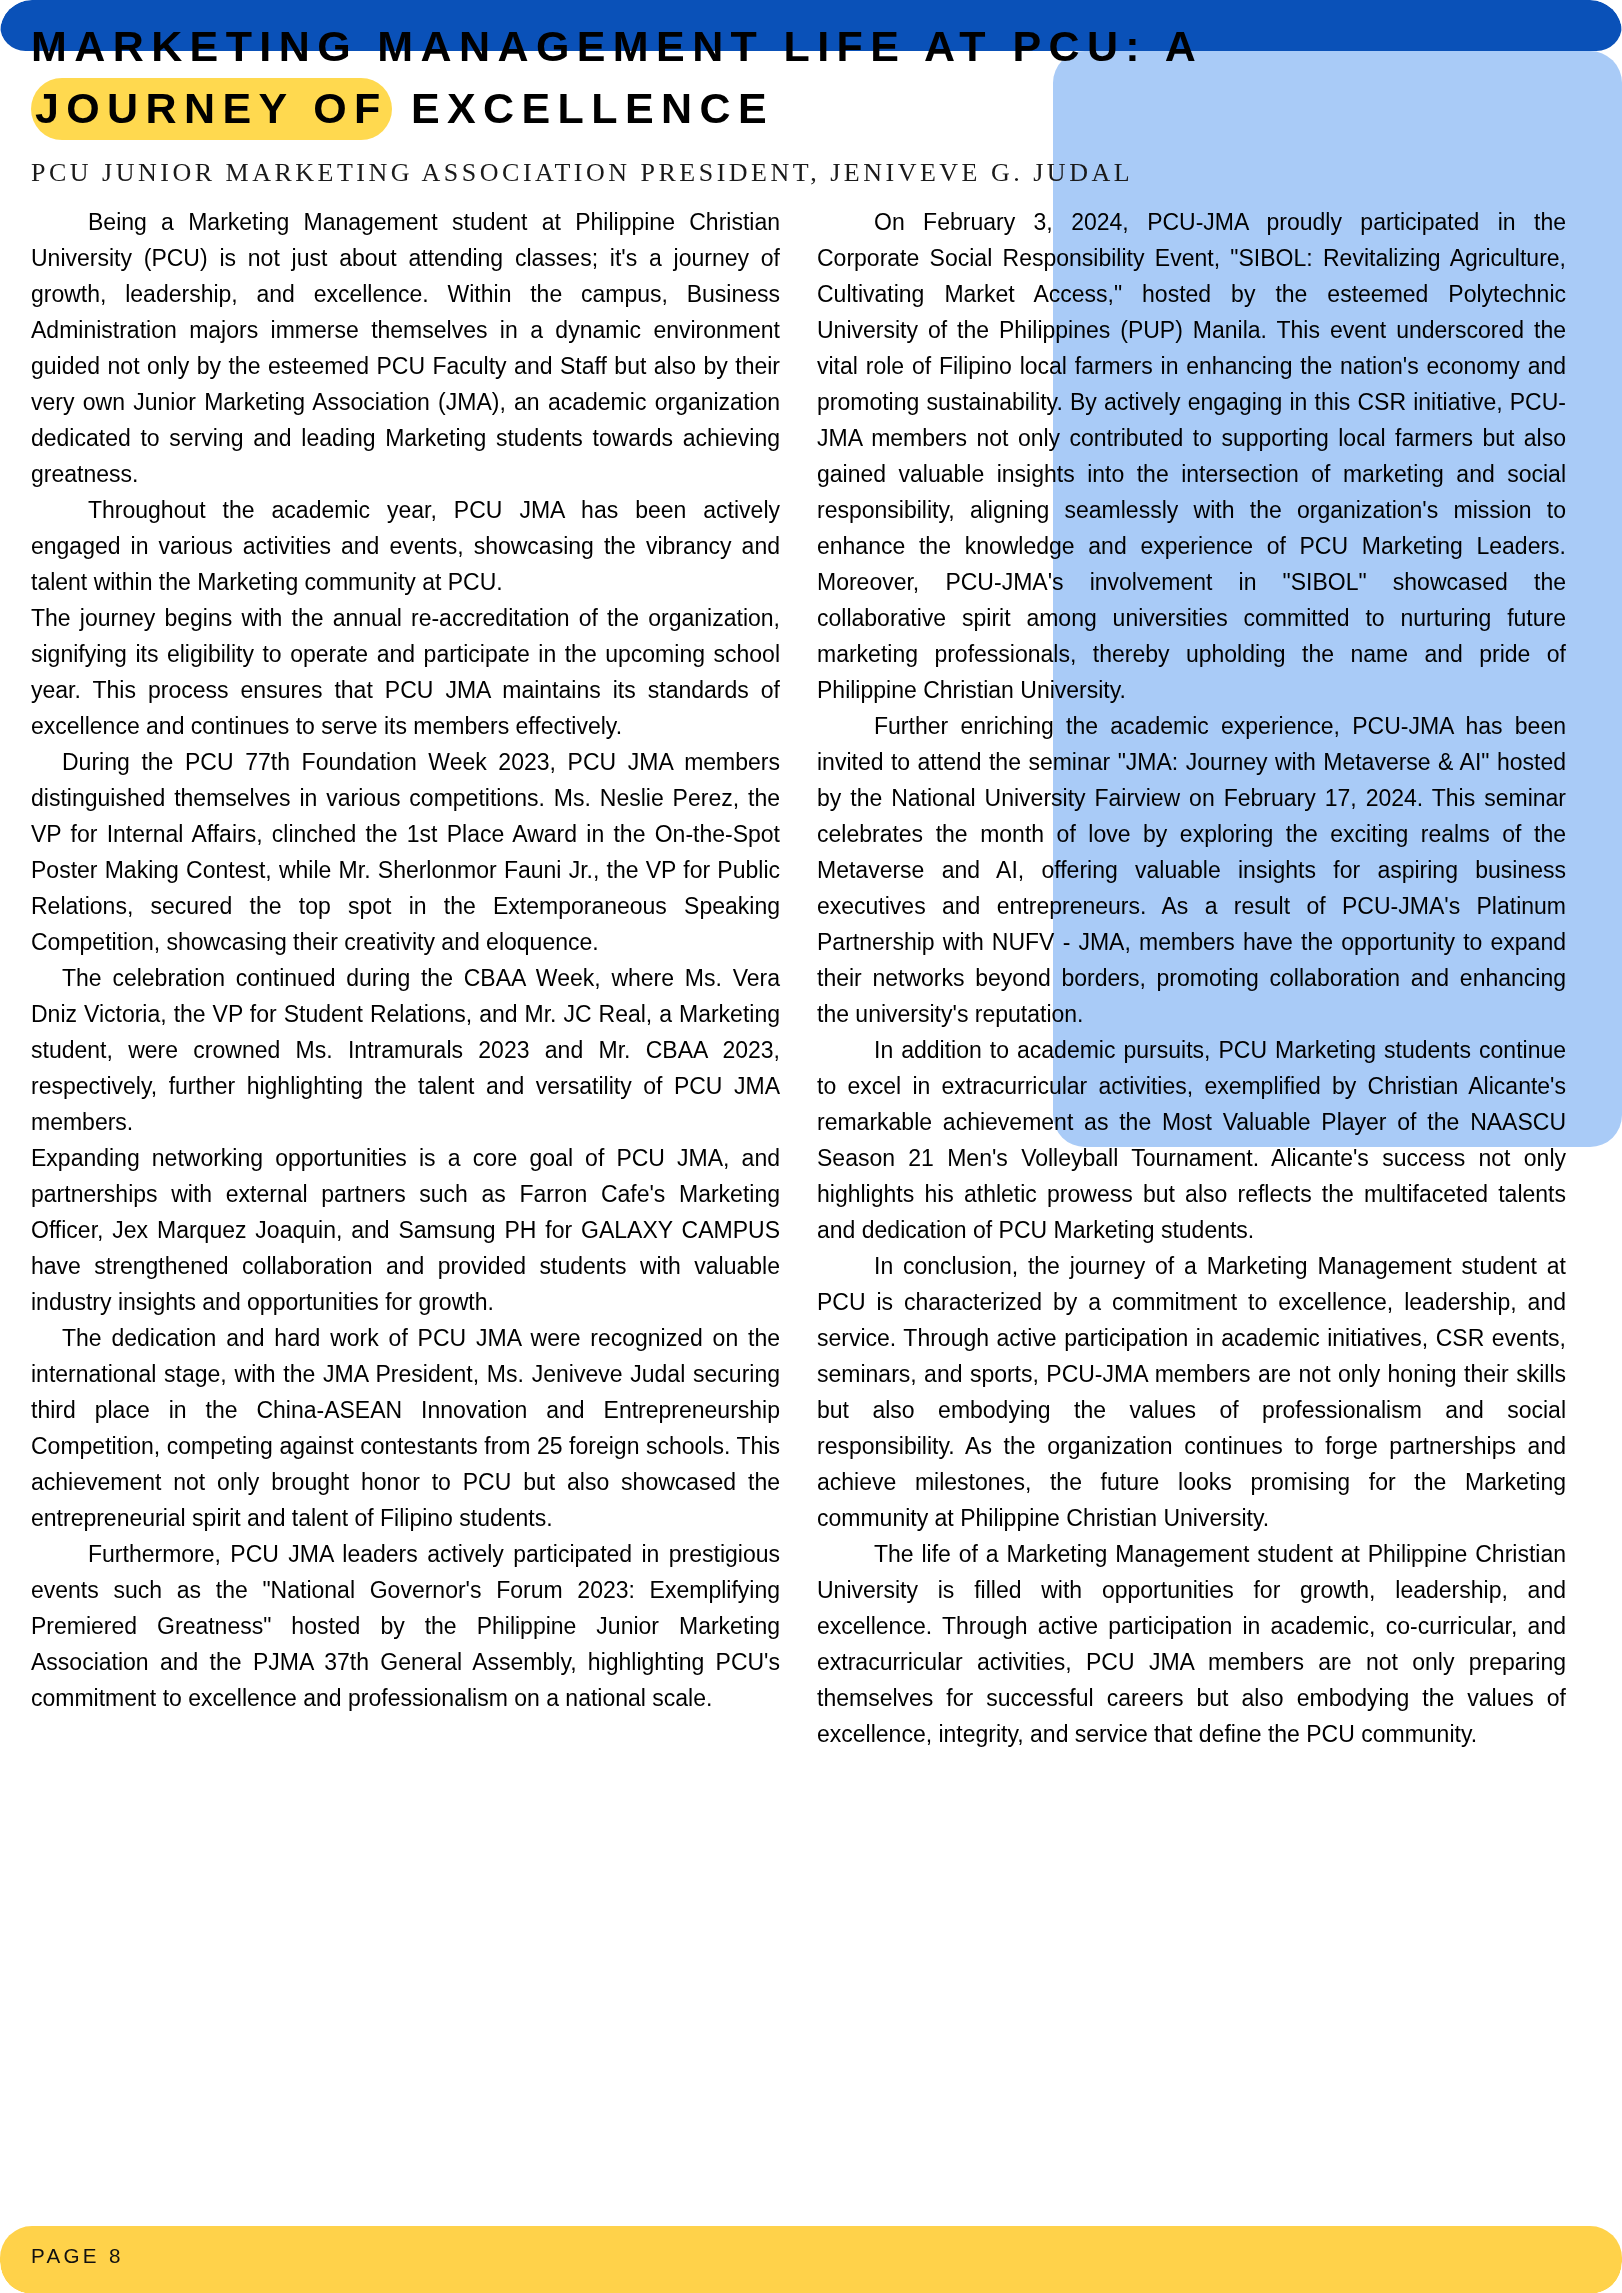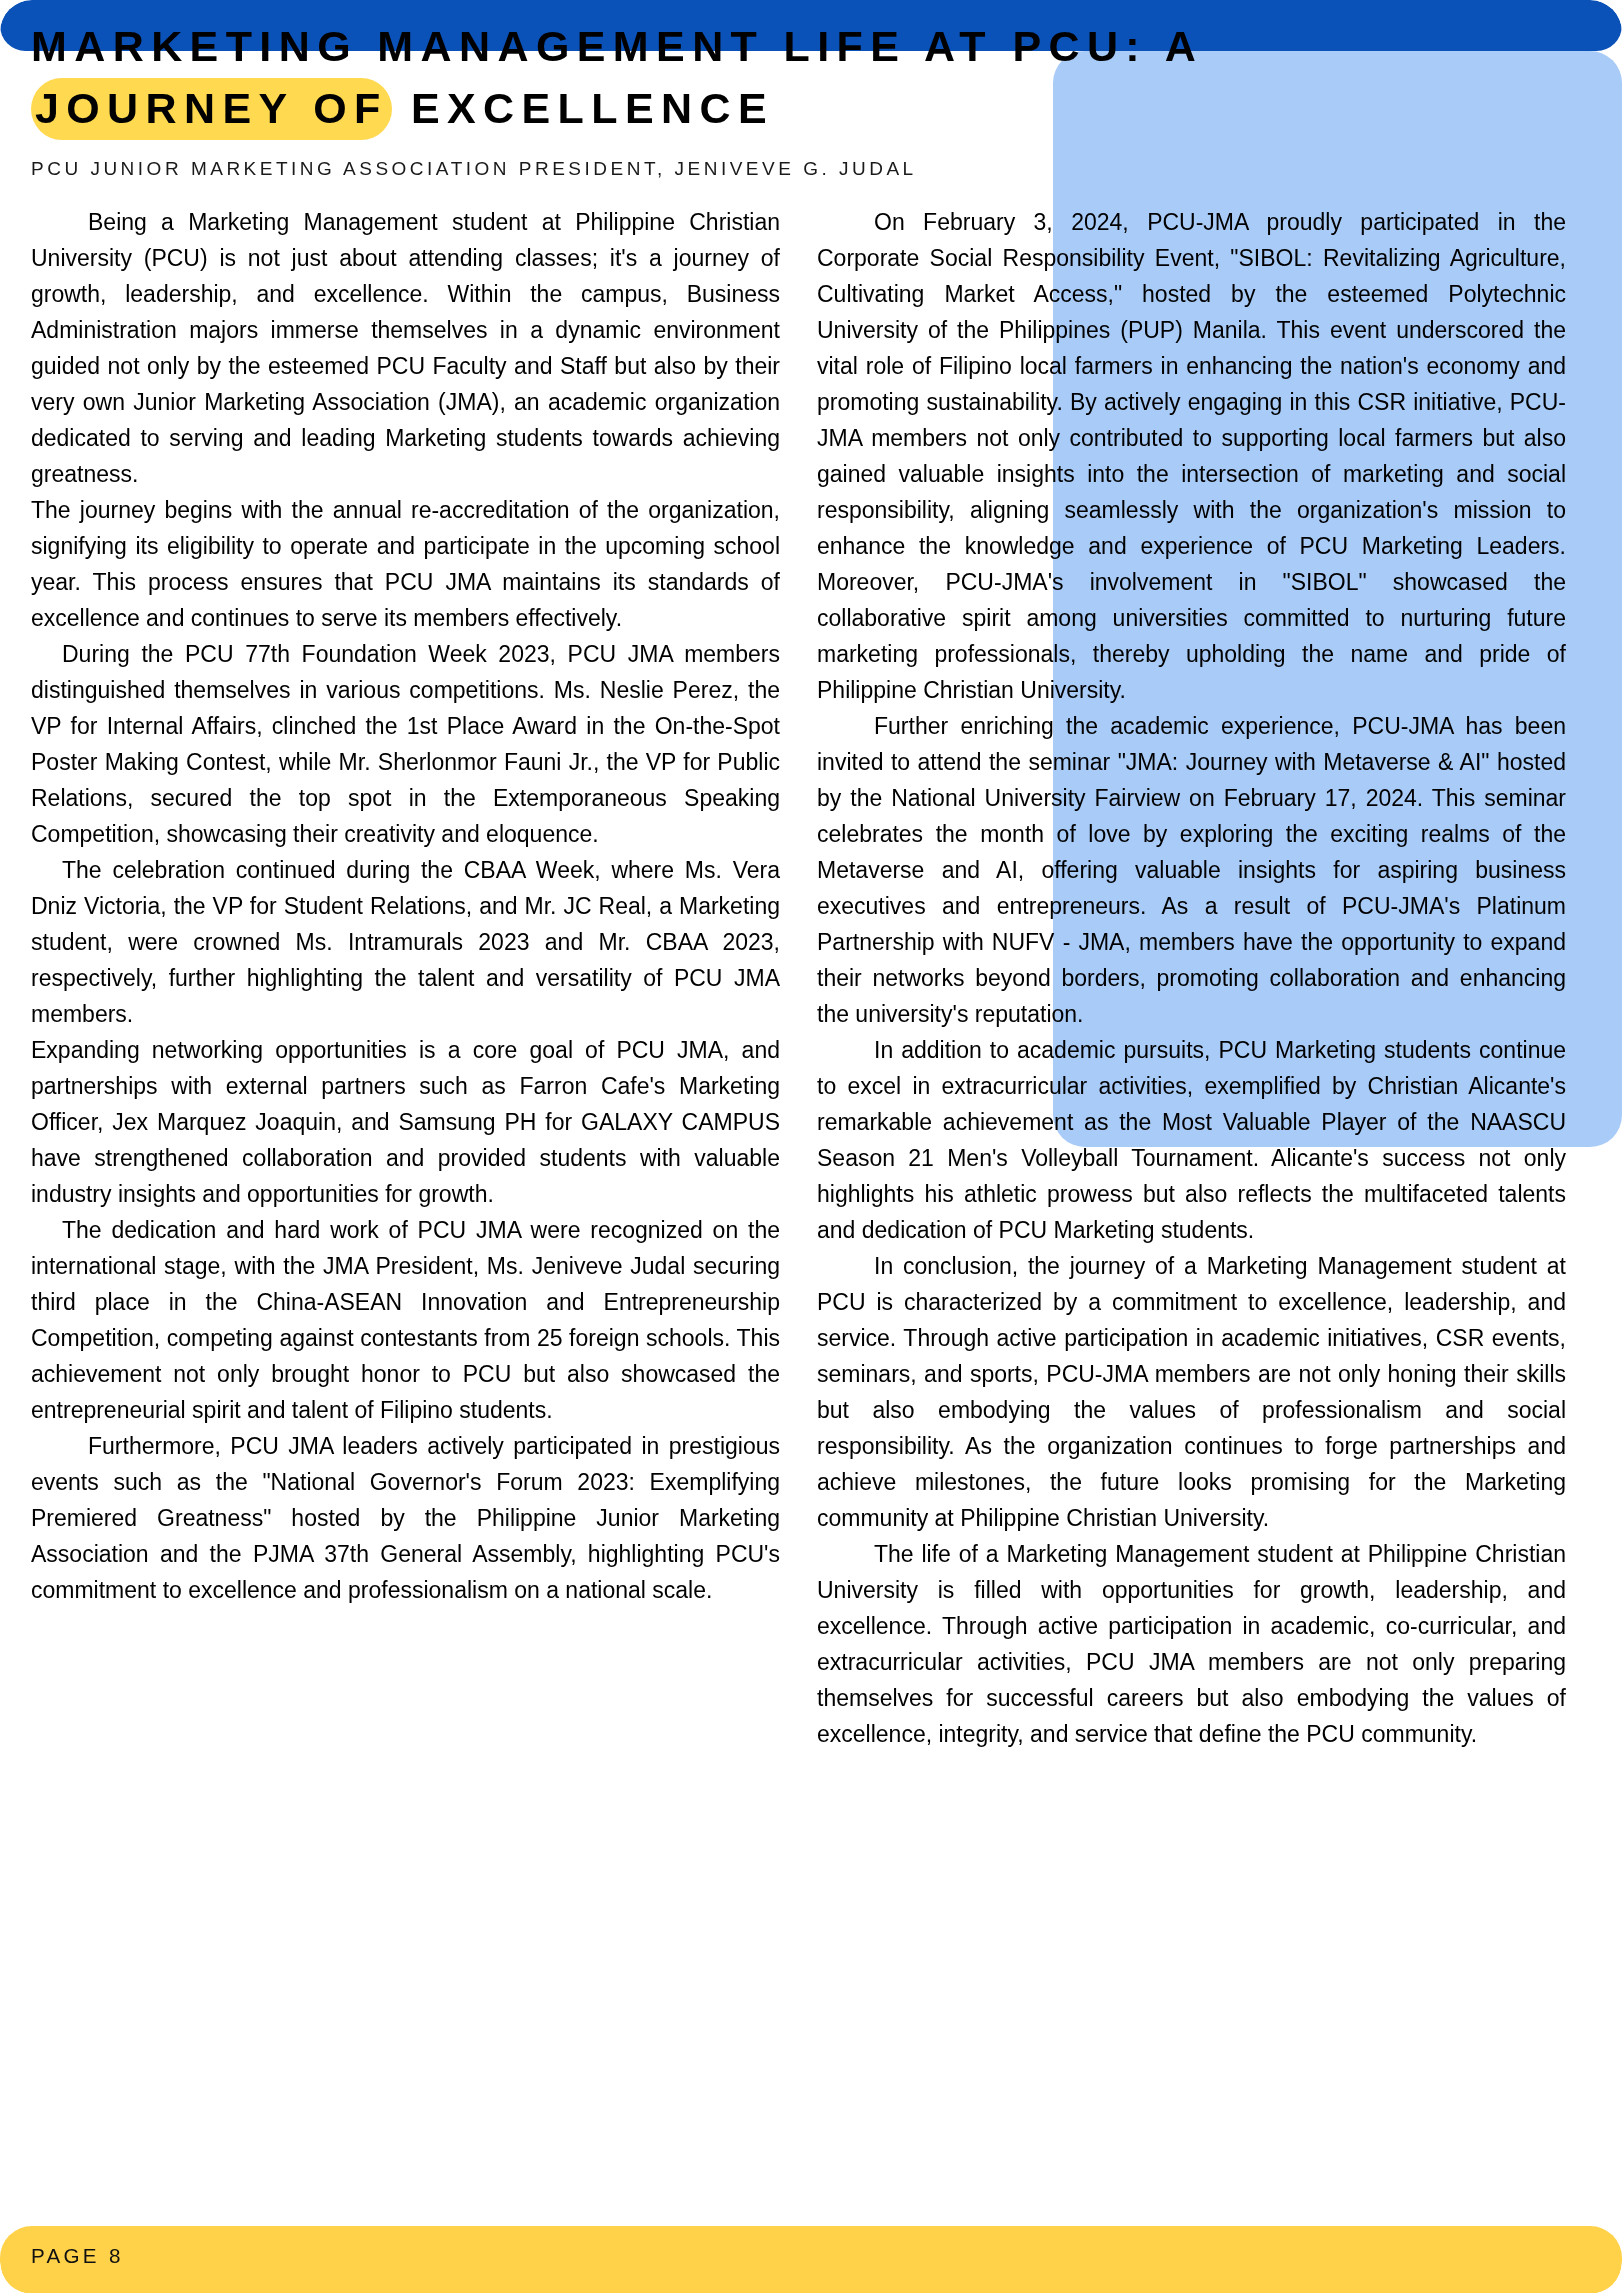--- a/index.html
+++ b/index.html
@@ -82,23 +82,23 @@
 
   .hl-mark {
     background: #ffd94f;
     padding: 5.9px 3.9px 8.8px 3.9px;
     box-decoration-break: clone;
     -webkit-box-decoration-break: clone;
   }
 
   .byline {
     margin-top: 21.6px;
-    font-family: Liberation Sans, sans-serif;
+    font-family: Liberation Serif, serif;
     font-weight: 400;
-    font-size: 19px;
+    font-size: 26px;
     letter-spacing: 3.5px;
     color: #1a1a1a;
     white-space: nowrap;
   }
 
   
   .columns {
     position: absolute;
     left: 0; top: 204px;
     width: 1622px;
@@ -141,20 +141,21 @@
       <span>MARKETING MANAGEMENT LIFE AT PCU: A</span>
     </h1>
     <h1 class="headline headline-line2"><span class="hl-mark">JOURNEY OF</span> <span>EXCELLENCE</span></h1>
     <div class="byline">PCU JUNIOR MARKETING ASSOCIATION PRESIDENT, JENIVEVE G. JUDAL</div>
   </header>
 
   <div class="columns">
 
     <div class="col">
       <p class="indent">Being a Marketing Management student at Philippine Christian University (PCU) is not just about attending classes; it's a journey of growth, leadership, and excellence. Within the campus, Business Administration majors immerse themselves in a dynamic environment guided not only by the esteemed PCU Faculty and Staff but also by their very own Junior Marketing Association (JMA), an academic organization dedicated to serving and leading Marketing students towards achieving greatness.</p>
+      <p class="indent">Throughout the academic year, PCU JMA has been actively engaged in various activities and events, showcasing the vibrancy and talent within the Marketing community at PCU.</p>
       <p class="flush">The journey begins with the annual re-accreditation of the organization, signifying its eligibility to operate and participate in the upcoming school year. This process ensures that PCU JMA maintains its standards of excellence and continues to serve its members effectively.</p>
       <p class="indent-sm">During the PCU 77th Foundation Week 2023, PCU JMA members distinguished themselves in various competitions. Ms. Neslie Perez, the VP for Internal Affairs, clinched the 1st Place Award in the On-the-Spot Poster Making Contest, while Mr. Sherlonmor Fauni Jr., the VP for Public Relations, secured the top spot in the Extemporaneous Speaking Competition, showcasing their creativity and eloquence.</p>
       <p class="indent-sm">The celebration continued during the CBAA Week, where Ms. Vera Dniz Victoria, the VP for Student Relations, and Mr. JC Real, a Marketing student, were crowned Ms. Intramurals 2023 and Mr. CBAA 2023, respectively, further highlighting the talent and versatility of PCU JMA members.</p>
       <p class="flush">Expanding networking opportunities is a core goal of PCU JMA, and partnerships with external partners such as Farron Cafe's Marketing Officer, Jex Marquez Joaquin, and Samsung PH for GALAXY CAMPUS have strengthened collaboration and provided students with valuable industry insights and opportunities for growth.</p>
       <p class="indent-sm">The dedication and hard work of PCU JMA were recognized on the international stage, with the JMA President, Ms. Jeniveve Judal securing third place in the China-ASEAN Innovation and Entrepreneurship Competition, competing against contestants from 25 foreign schools. This achievement not only brought honor to PCU but also showcased the entrepreneurial spirit and talent of Filipino students.</p>
       <p class="indent">Furthermore, PCU JMA leaders actively participated in prestigious events such as the "National Governor's Forum 2023: Exemplifying Premiered Greatness" hosted by the Philippine Junior Marketing Association and the PJMA 37th General Assembly, highlighting PCU's commitment to excellence and professionalism on a national scale.</p>
     </div>
 
     <div class="col">
       <p class="indent">On February 3, 2024, PCU-JMA proudly participated in the Corporate Social Responsibility Event, "SIBOL: Revitalizing Agriculture, Cultivating Market Access," hosted by the esteemed Polytechnic University of the Philippines (PUP) Manila. This event underscored the vital role of Filipino local farmers in enhancing the nation's economy and promoting sustainability. By actively engaging in this CSR initiative, PCU-JMA members not only contributed to supporting local farmers but also gained valuable insights into the intersection of marketing and social responsibility, aligning seamlessly with the organization's mission to enhance the knowledge and experience of PCU Marketing Leaders. Moreover, PCU-JMA's involvement in "SIBOL" showcased the collaborative spirit among universities committed to nurturing future marketing professionals, thereby upholding the name and pride of Philippine Christian University.</p>

